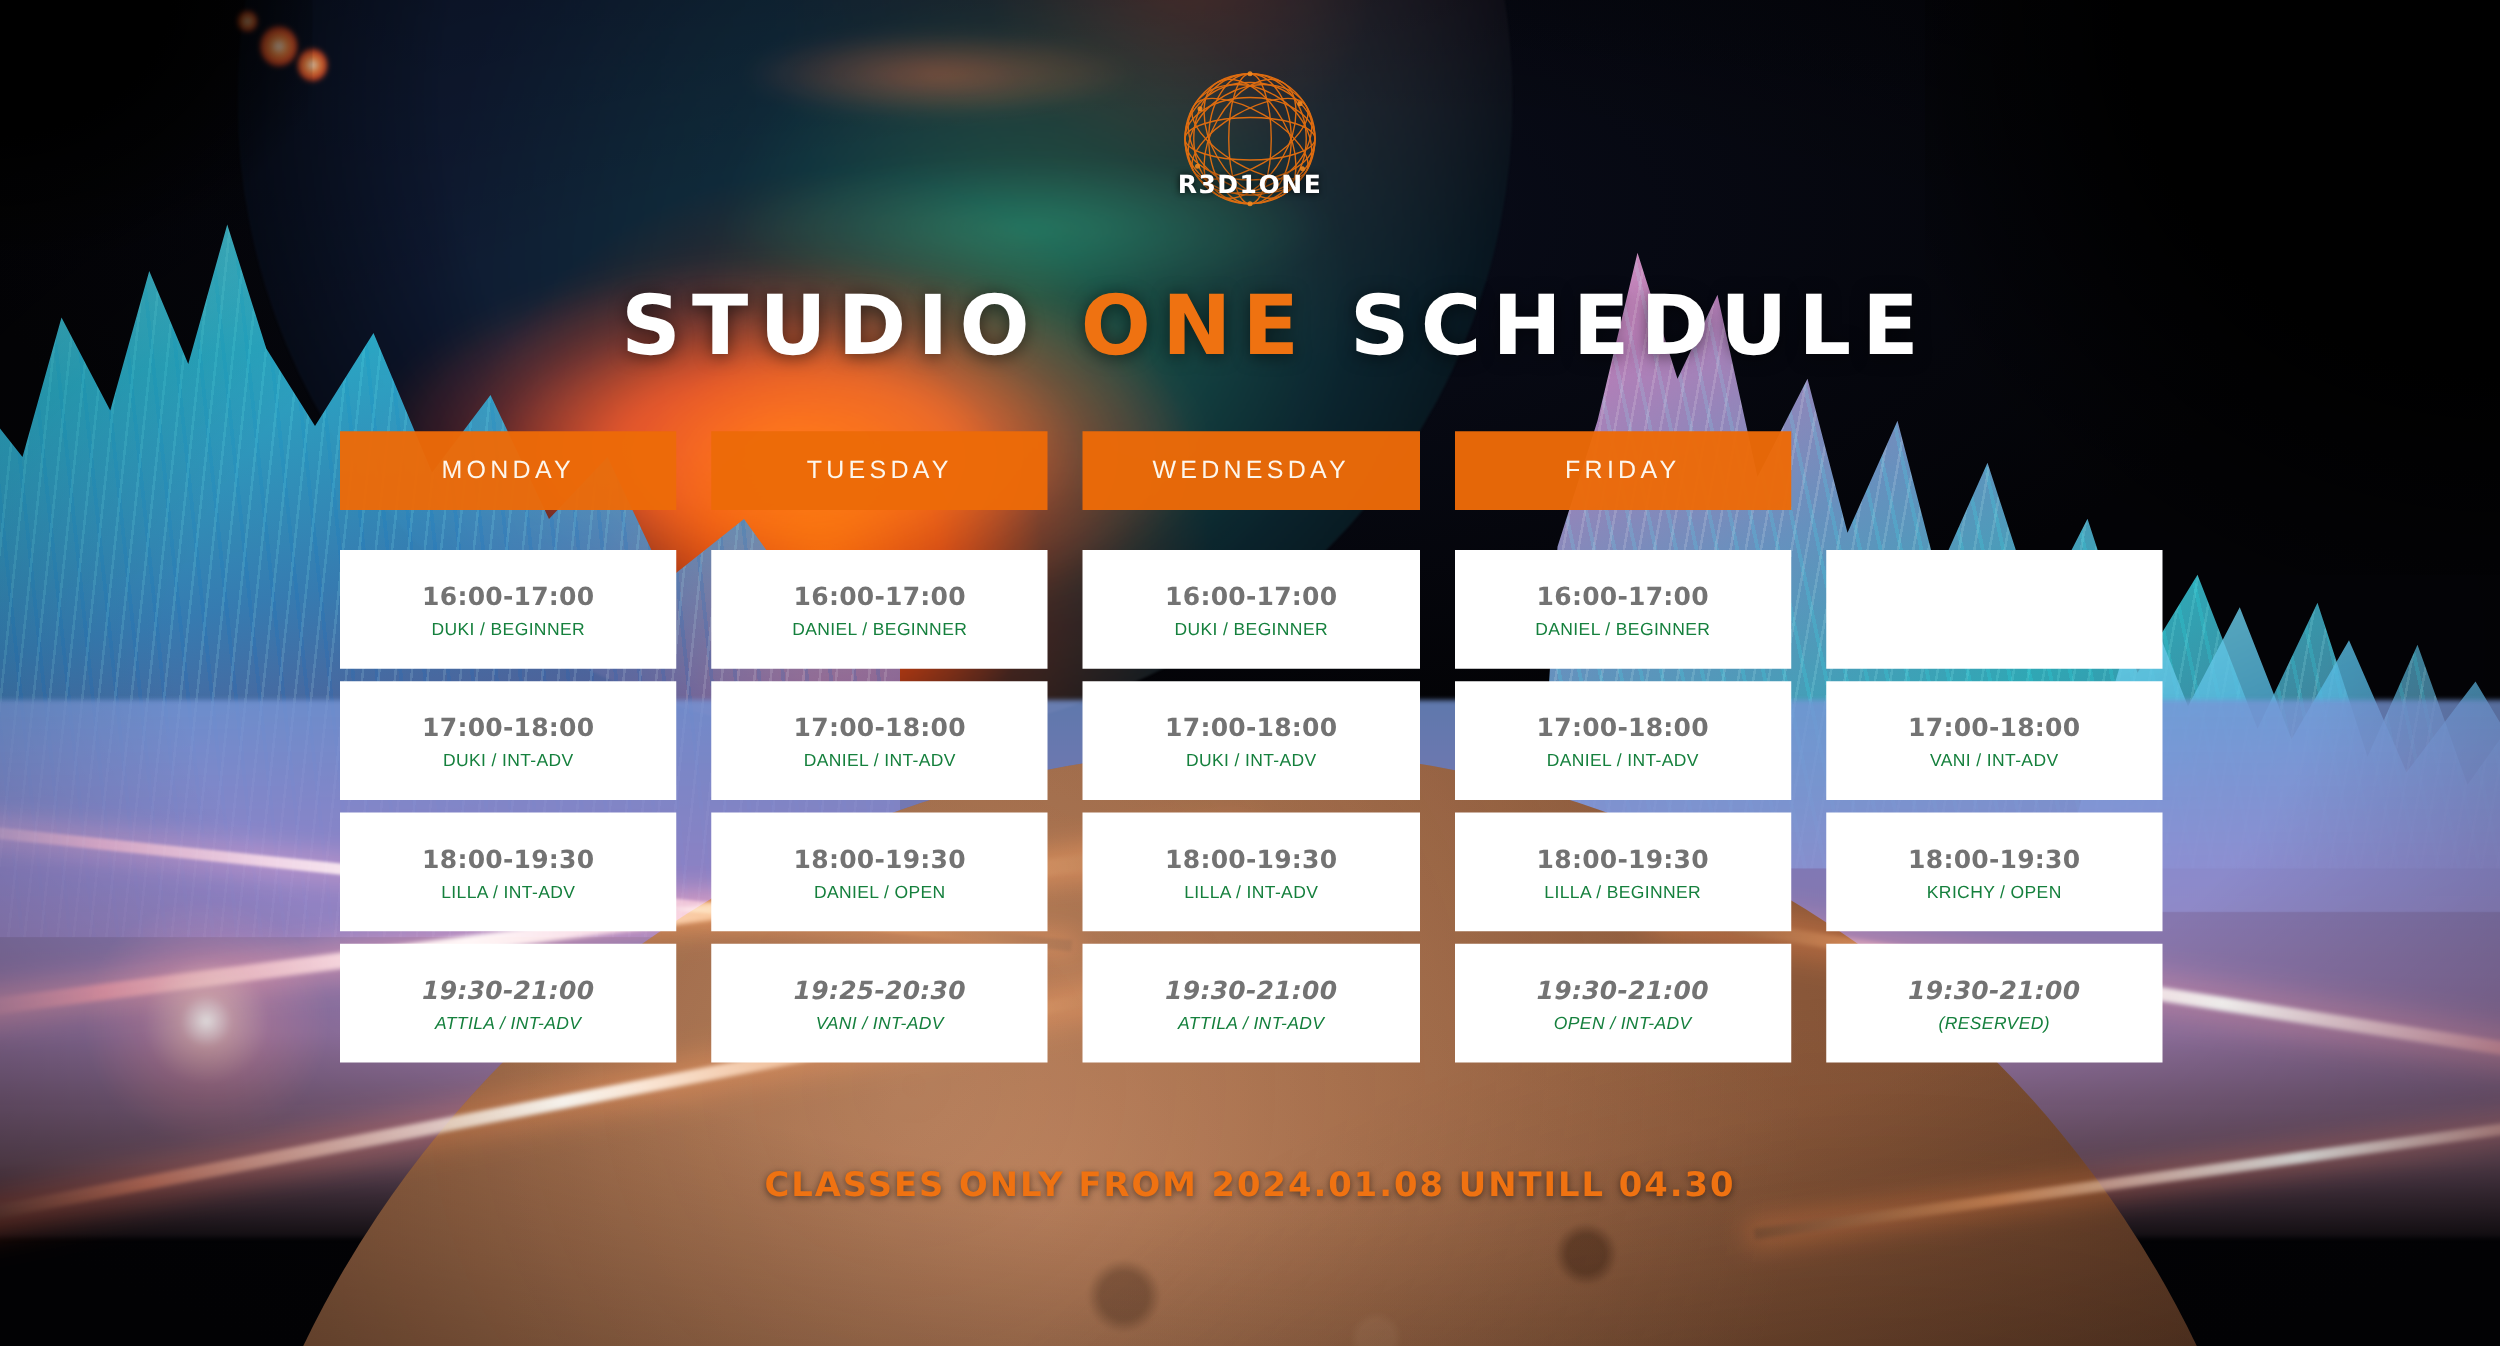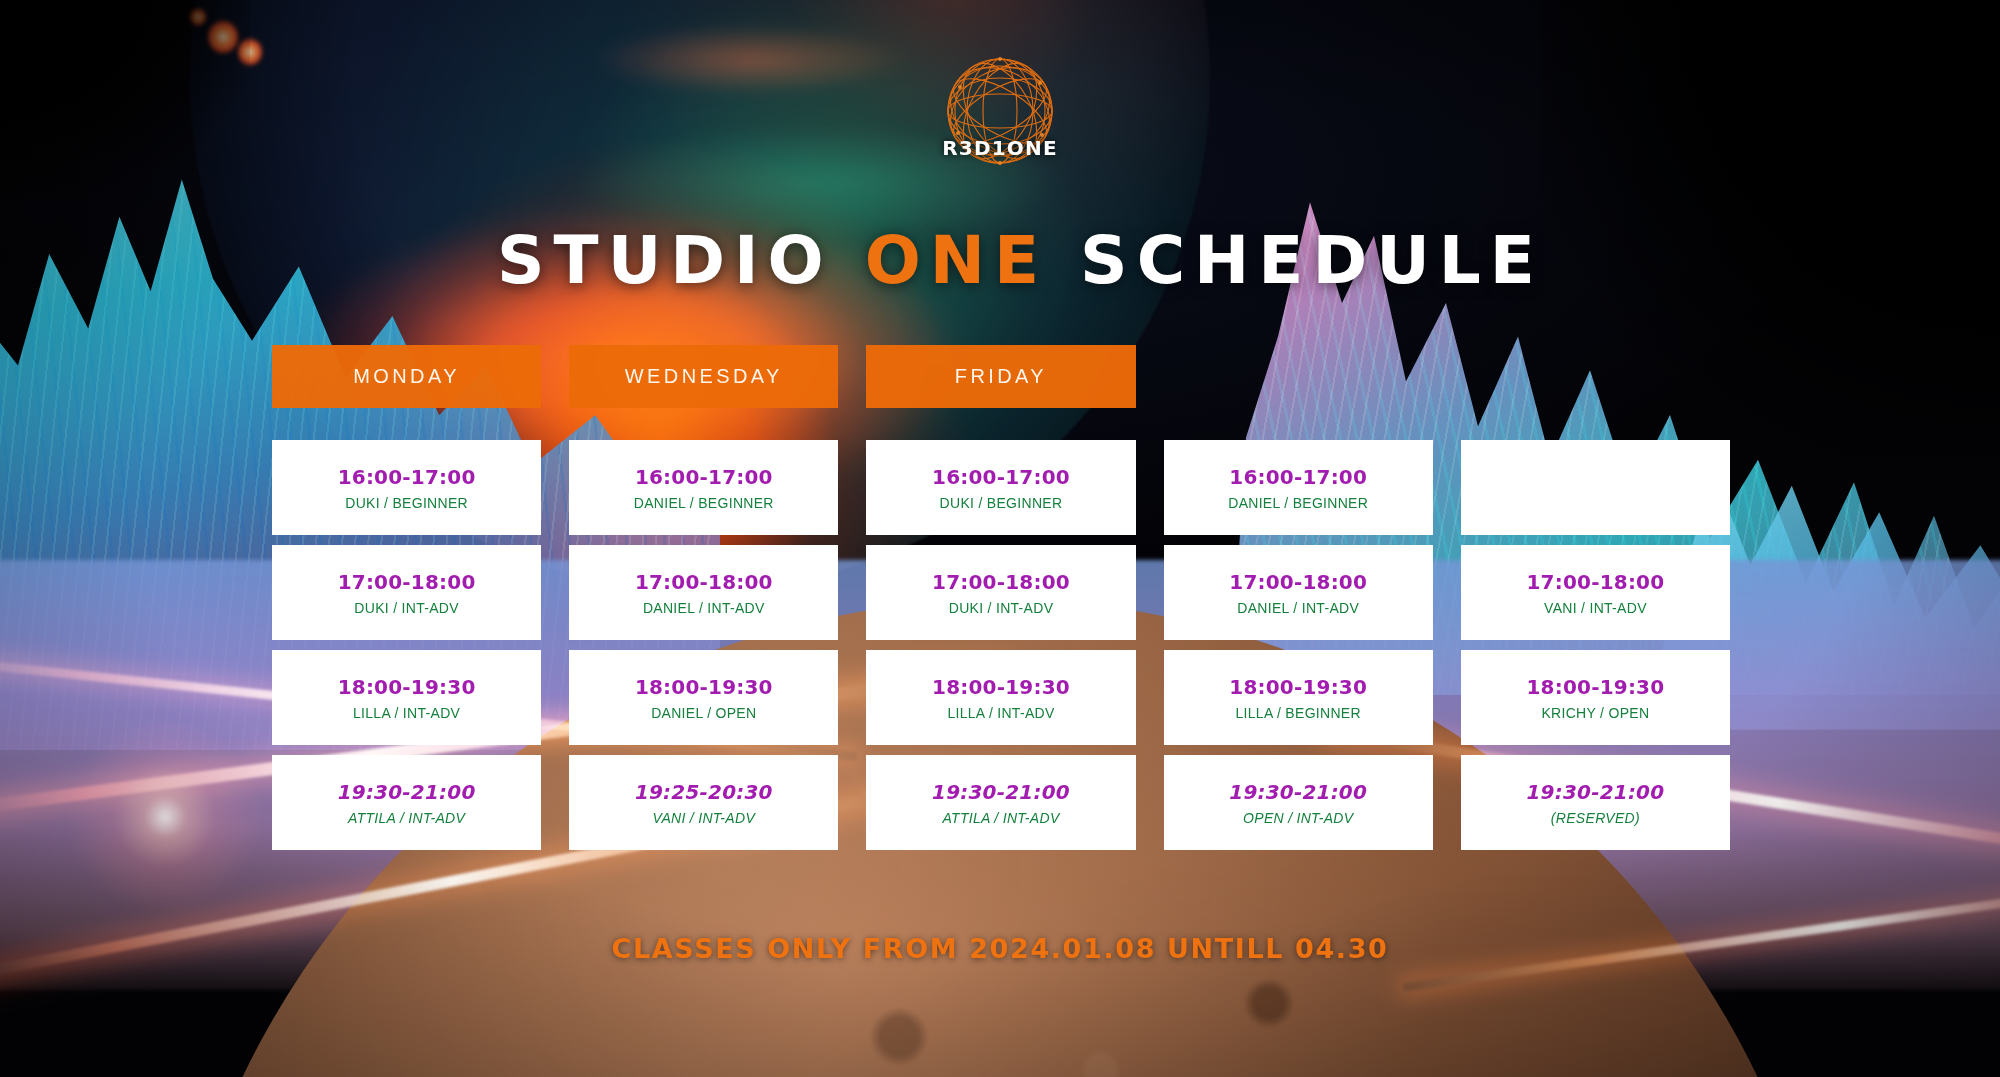--- a/index.html
+++ b/index.html
@@ -279,21 +279,21 @@
     gap: 6px;
     padding: 4px 8px;
     text-align: center;
   }
   .cell.empty { gap: 0; }
   .cell .time {
     font-family: "DejaVu Sans", sans-serif;
     font-weight: 700;
     font-size: 20px;
     letter-spacing: .2px;
-    color: #a21caf;
+    color: #737373;
     white-space: nowrap;
   }
   .cell .who {
     font-family: "Liberation Sans", sans-serif;
     font-weight: 400;
     font-size: 14px;
     letter-spacing: .3px;
     color: #15803d;
     white-space: nowrap;
   }
@@ -380,20 +380,21 @@
       </span>
       <div class="logo-text">R3D1ONE</div>
     </div>
 
     <h1 class="title"><span>STUDIO</span> <span class="accent">ONE</span> <span>SCHEDULE</span></h1>
 
     <div class="grid">
 
       <div class="row header-row">
         <div class="day-head">MONDAY</div>
+        <div class="day-head">TUESDAY</div>
         <div class="day-head">WEDNESDAY</div>
         <div class="day-head">FRIDAY</div>
       </div>
 
       <div class="row cards-row">
         <div class="cell">
           <span class="time">16:00-17:00</span>
           <span class="who">DUKI / BEGINNER</span>
         </div>
         <div class="cell">

